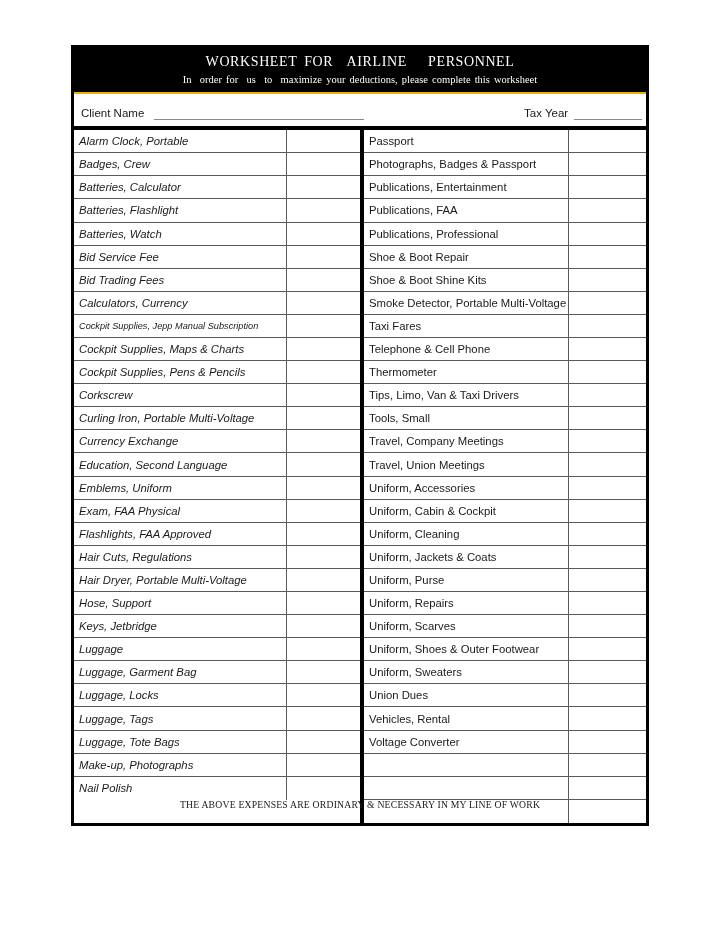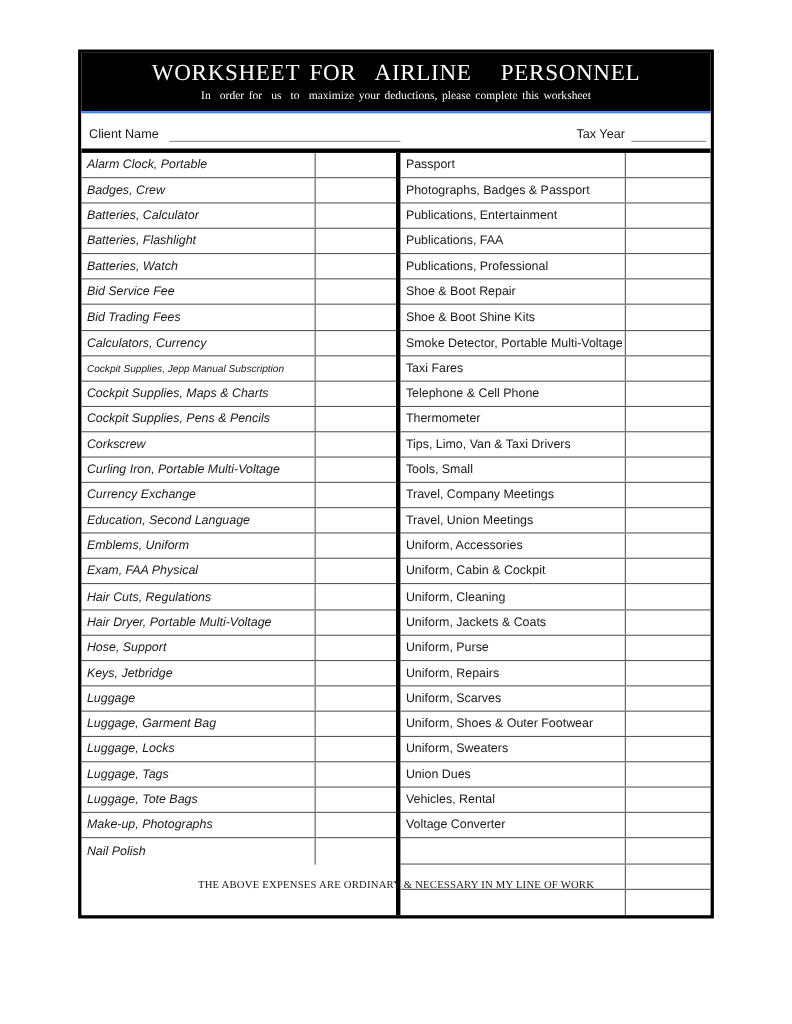--- a/index.html
+++ b/index.html
@@ -27,40 +27,40 @@
 
   
   .banner {
     background: #000000;
     color: #ffffff;
     padding: 5px 0 6px 0;
     text-align: center;
   }
   .banner-title {
     font-family: "Liberation Serif", serif;
-    font-size: 21px;
+    font-size: 14px;
     letter-spacing: 0.6px;
     word-spacing: 3px;
     line-height: 1.25;
     white-space: pre;
   }
   .banner-sub {
     font-family: "Liberation Serif", serif;
     font-size: 10.5px;
     word-spacing: 1.5px;
     line-height: 1.3;
     margin-top: 2px;
     white-space: pre;
   }
 
   
   .client-strip {
     position: relative;
     height: 38px;
-    border-top: 2px solid #3b82f6;
+    border-top: 2px solid #eab308;
     border-bottom: 4px solid #000000;
     background: #ffffff;
   }
   .cs-label {
     position: absolute;
     bottom: 7px;
     font-size: 11.5px;
     color: #1a1a1a;
     white-space: nowrap;
   }
@@ -203,20 +203,24 @@
           </div>
           <div class="trow">
             <div class="cell-item">Emblems, Uniform</div>
             <div class="cell-amt"></div>
           </div>
           <div class="trow">
             <div class="cell-item">Exam, FAA Physical</div>
             <div class="cell-amt"></div>
           </div>
           <div class="trow">
+            <div class="cell-item">Flashlights, FAA Approved</div>
+            <div class="cell-amt"></div>
+          </div>
+          <div class="trow">
             <div class="cell-item">Hair Cuts, Regulations</div>
             <div class="cell-amt"></div>
           </div>
           <div class="trow">
             <div class="cell-item">Hair Dryer, Portable Multi-Voltage</div>
             <div class="cell-amt"></div>
           </div>
           <div class="trow">
             <div class="cell-item">Hose, Support</div>
             <div class="cell-amt"></div>

